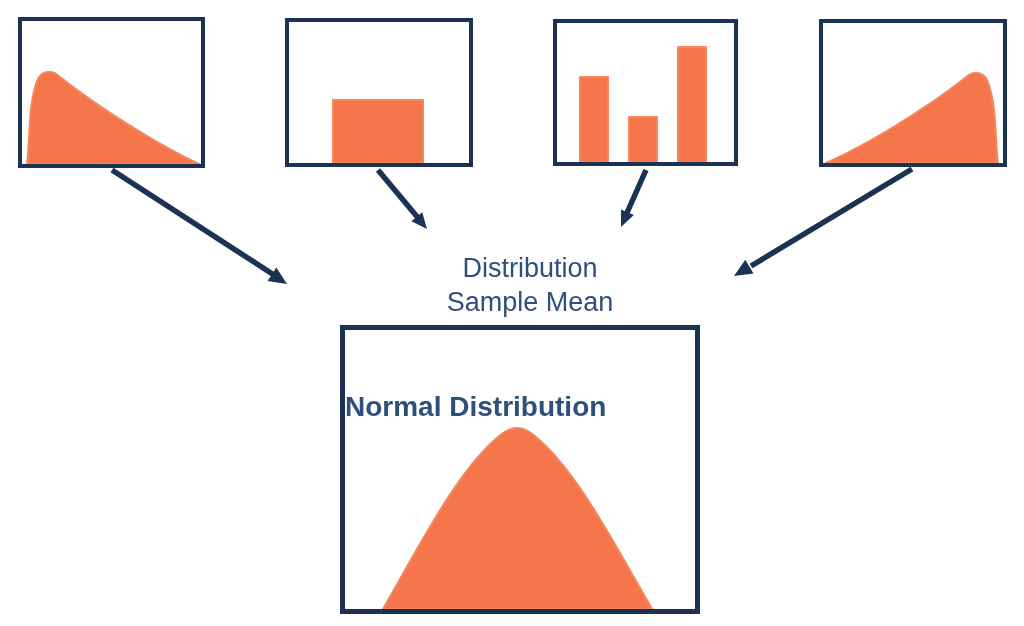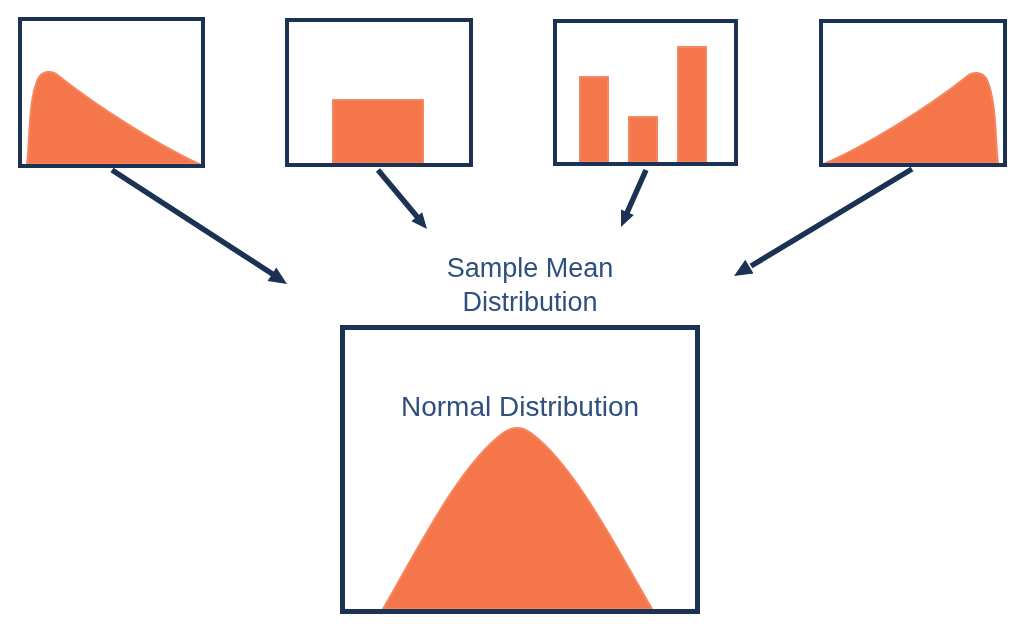--- a/index.html
+++ b/index.html
@@ -54,25 +54,24 @@
     text-align: center;
     font-size: 27px;
     line-height: 34px;
     color: var(--text_blue);
     font-weight: 400;
   }
   #normal-dist-label {
     position: absolute;
     left: 0; top: 60px;
     width: 100%;
-    text-align: center;
     font-size: 28px;
     line-height: 34px;
     color: var(--text_blue);
-    font-weight: 400;
+    font-weight: 700;
   }
 </style>
 </head>
 <body>
 
 <div id="stage">
 
   <div class="panel" style="left:18px; top:17px; width:187px; height:151px;">
     <svg viewBox="0 0 179 143" preserveAspectRatio="none">
       <path stroke-width="2" stroke-linejoin="round" d="M 5 143 C 8 122 6 80 16 58 C 20 50 30 48 38 56 C 76 86 136 124 177 143 Z" fill="#F5764B" stroke="#F4875F"></path>
@@ -110,22 +109,22 @@
       <path fill="none" stroke-width="5.5" d="M 646 170 L 626 215" stroke="#1C3254"></path>
       <polygon points="621,227 621,209.5 633.8,215.1" fill="#1C3254"></polygon>
     </g>
     <g>
       <path fill="none" stroke-width="5.5" d="M 912 169 L 751 266" stroke="#1C3254"></path>
       <polygon points="734,276 745.3,259.8 753.5,273.6" fill="#1C3254"></polygon>
     </g>
   </svg>
 
   <div id="sample-mean-label">
+    <div>Distribution</div>
     <div>Sample Mean</div>
-    <div>Distribution</div>
   </div>
 
   <div id="result-box">
     <svg viewBox="0 0 350 279" preserveAspectRatio="none">
       <path stroke-width="2" stroke-linejoin="round" d="M 38 279 C 75 215 115 135 158 103 Q 172 93 186 103 C 229 135 270 215 307 279 Z" fill="#F5764B" stroke="#F4875F"></path>
     </svg>
     <div id="normal-dist-label">Normal Distribution</div>
   </div>
 
 </div>

